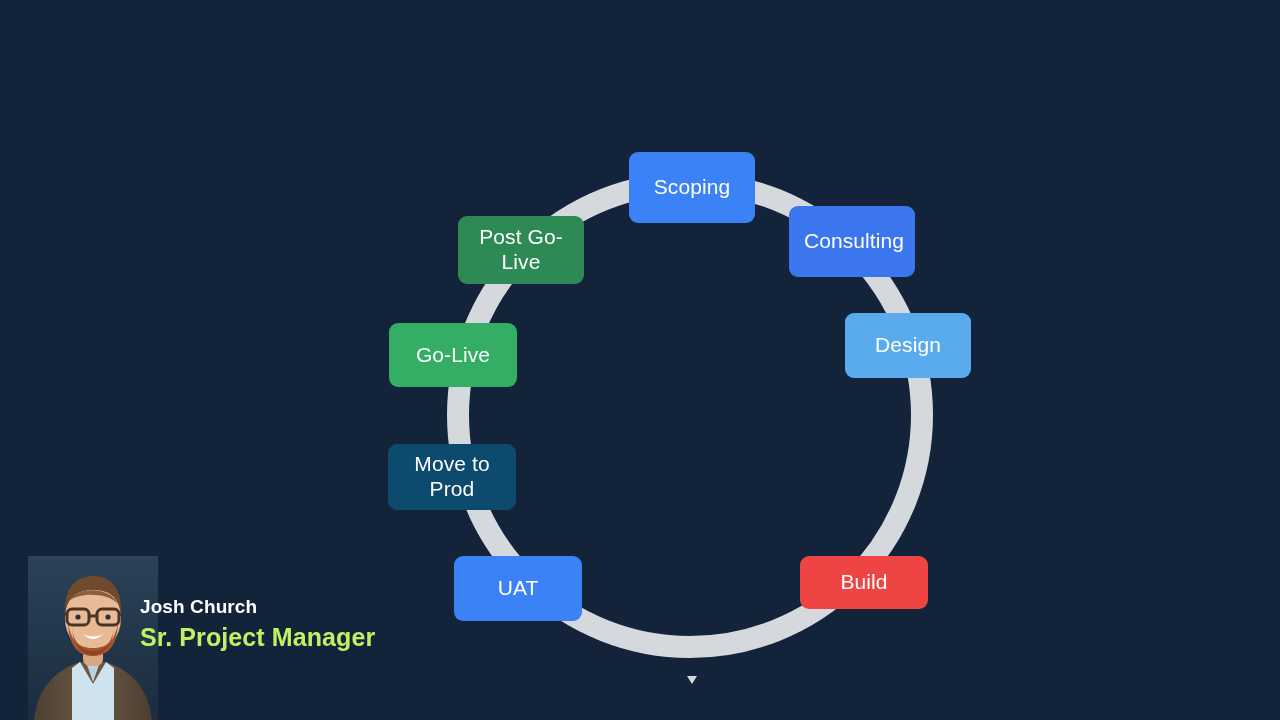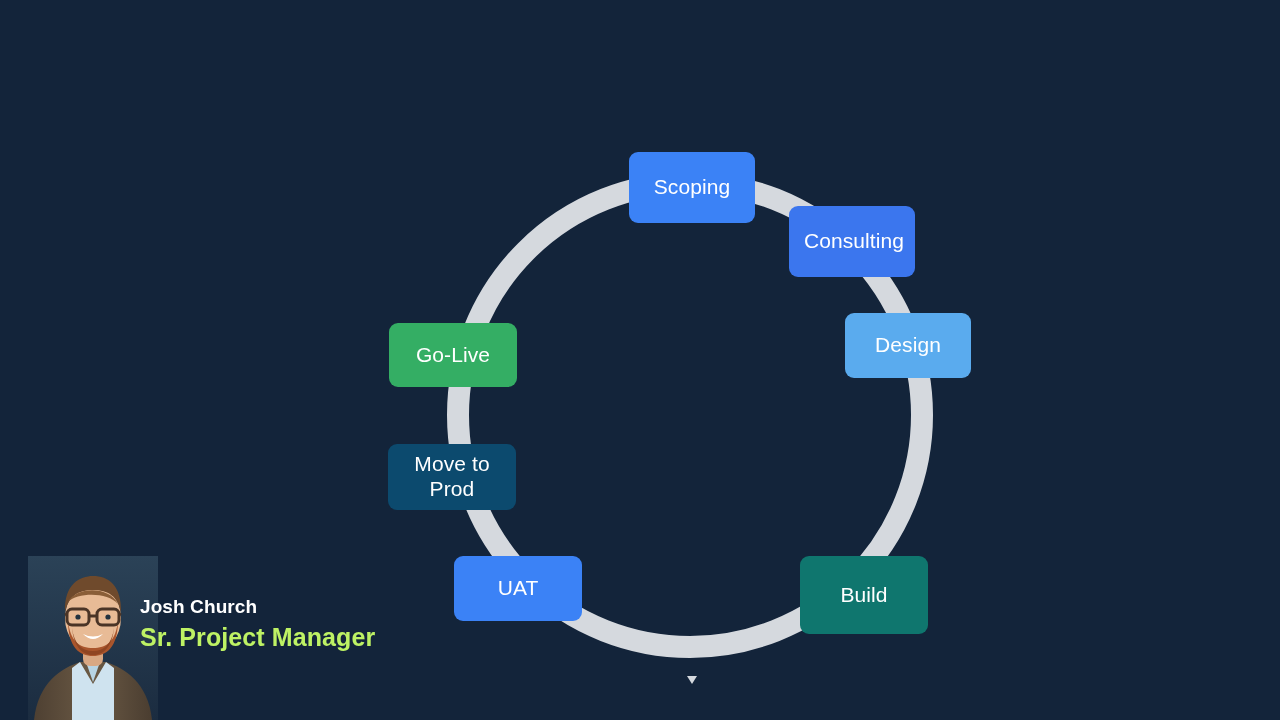--- a/index.html
+++ b/index.html
@@ -125,31 +125,34 @@
 
   <div class="stage-node" style="left: 629px; top: 152px; width: 126px; height: 71px; background: #3b82f6;">
     <span class="stage-label">Scoping</span>
   </div>
   <div class="stage-node" style="left: 789px; top: 206px; width: 126px; height: 71px; background: rgb(59, 118, 238); padding-left: 12px;">
     <span class="stage-label">Consulting</span>
   </div>
   <div class="stage-node" style="left: 845px; top: 313px; width: 126px; height: 65px; background: rgb(90, 171, 238);">
     <span class="stage-label">Design</span>
   </div>
-  <div class="stage-node" style="left: 800px; top: 556px; width: 128px; height: 78px; background: #0f766e;">
+  <div class="stage-node" style="left: 800px; top: 556px; width: 128px; height: 53px; background: #ef4444;">
     <span class="stage-label">Build</span>
   </div>
   <div class="stage-node" style="left: 454px; top: 556px; width: 128px; height: 65px; background: #3b82f6;">
     <span class="stage-label">UAT</span>
   </div>
   <div class="stage-node" style="left: 388px; top: 444px; width: 128px; height: 66px; background: #0c4a6e;">
     <span class="stage-label">Move to Prod</span>
   </div>
   <div class="stage-node" style="left: 389px; top: 323px; width: 128px; height: 64px; background: rgb(52, 174, 100);">
     <span class="stage-label">Go-Live</span>
+  </div>
+  <div class="stage-node" style="left: 458px; top: 216px; width: 126px; height: 68px; background: rgb(45, 138, 85);">
+    <span class="stage-label">Post Go-Live</span>
   </div>
 
   <div id="presenter-bar">
 
     <div id="presenter-avatar">
       <svg width="130" height="164" viewBox="0 0 130 164" xmlns="http://www.w3.org/2000/svg">
         <defs>
           <clipPath id="avatar-clip">
               <rect x="0" y="0" width="130" height="164"></rect>
             </clipPath>

